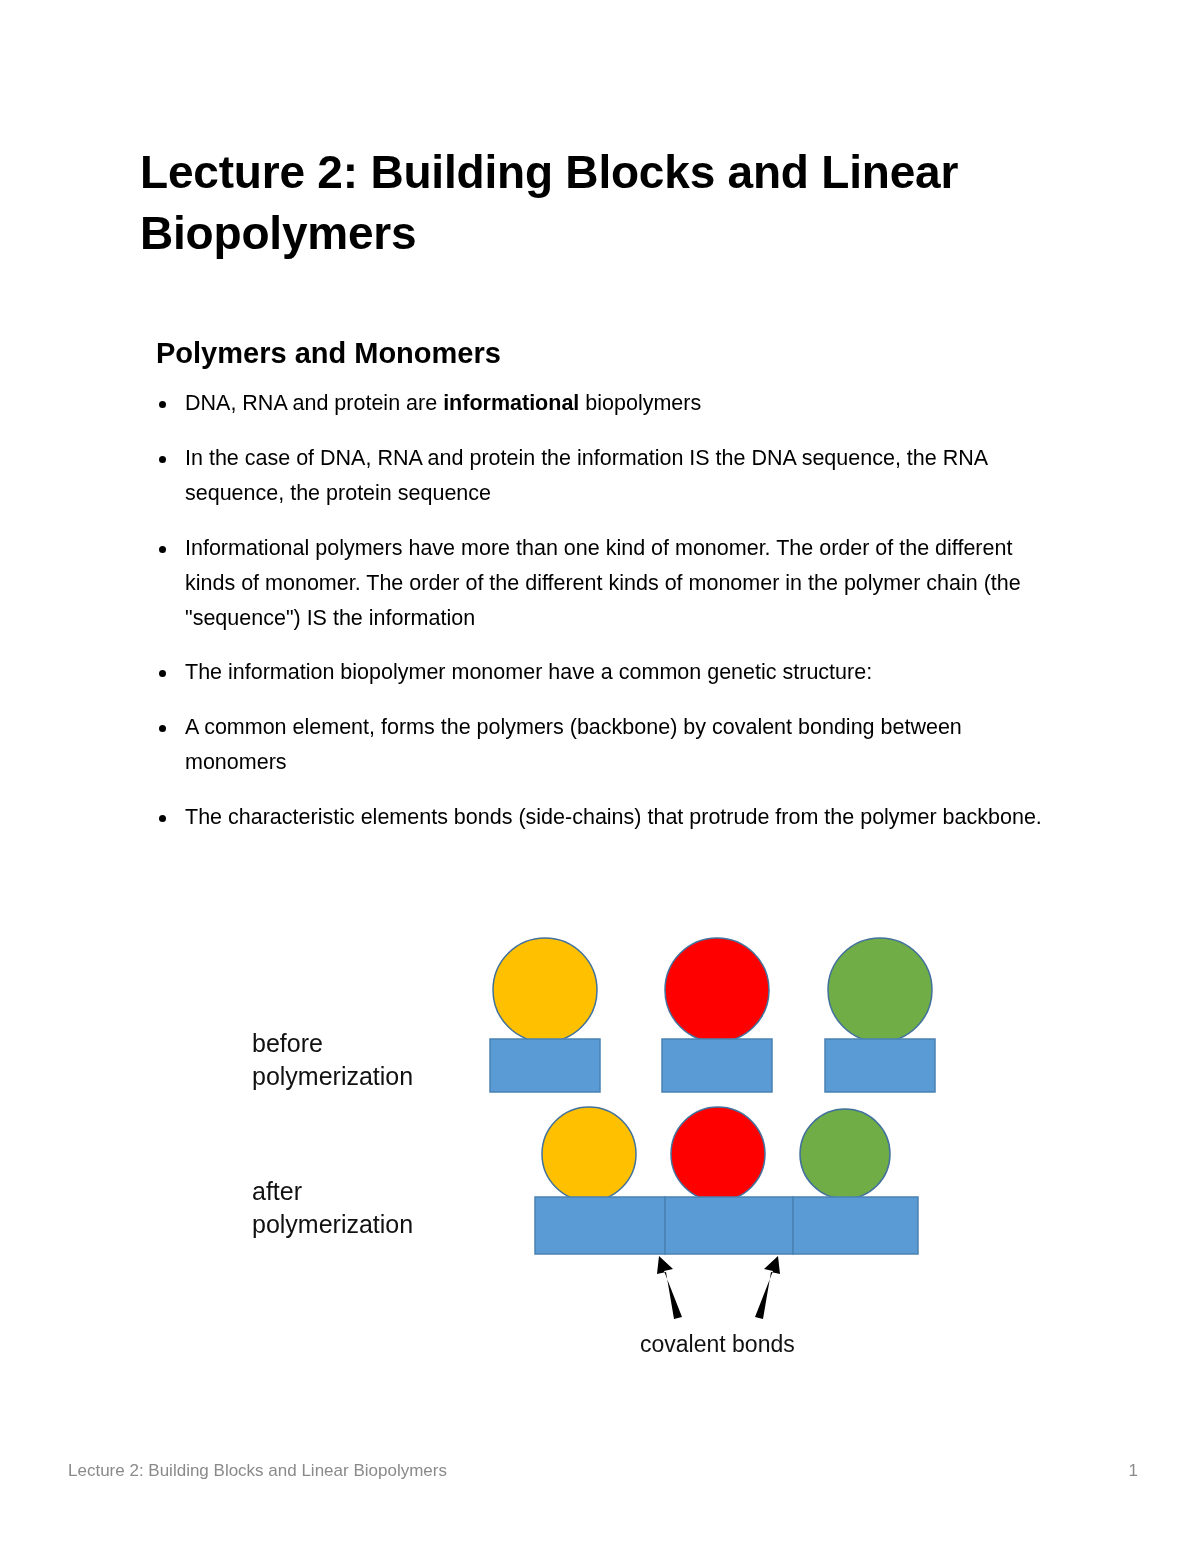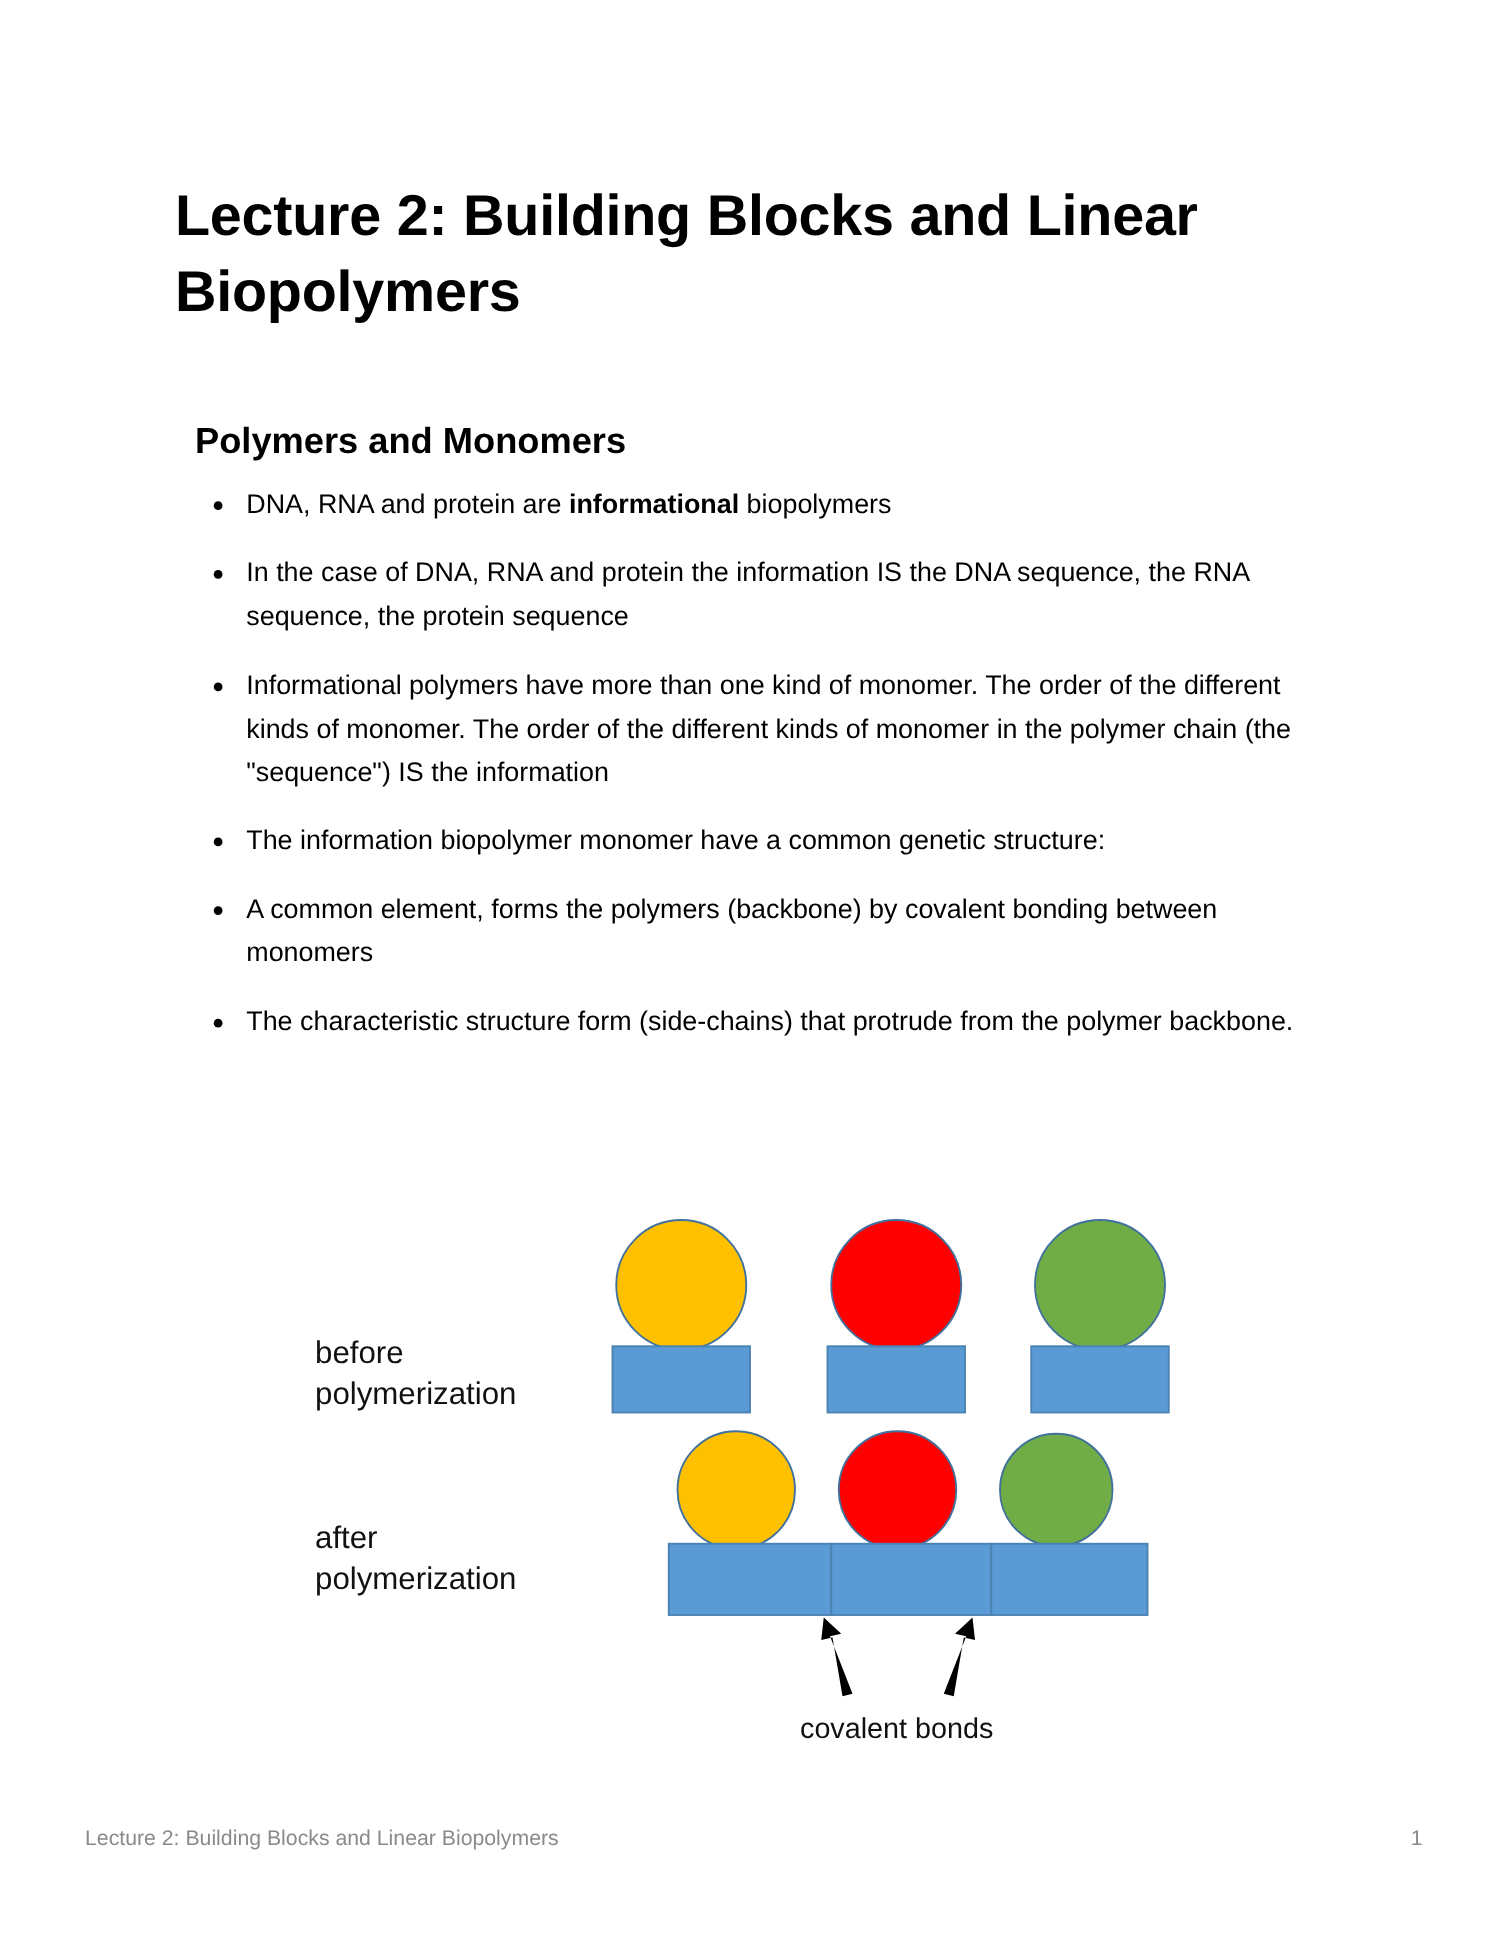--- a/index.html
+++ b/index.html
@@ -43,21 +43,21 @@
     font-size: 29px;
     font-weight: bold;
     margin: 16px;
     padding-top: 58px;
     letter-spacing: 0px;
     color: #000;
   }
 
   ul.bullets {
     list-style: none;
-    margin: 12px;
+    margin: 0;
     padding: 0;
   }
 
   ul.bullets li {
     position: relative;
     padding-left: 45px;
     font-size: 21.5px;
     line-height: 1.62;
     color: #000;
   }
@@ -77,21 +77,21 @@
 
   .group-two { padding-top: 68px; }
   .group-two li { margin-bottom: 20px; }
 
   b.strong { font-weight: bold; }
 
   
   .diagram {
     position: absolute;
     left: 240px;
-    top: 960px;
+    top: 922px;
     width: 720px;
     height: 450px;
   }
   .diagram svg { display: block; }
 
   .diag-label {
     font-family: "Liberation Sans", sans-serif;
     font-size: 25px;
     fill: #111111;
   }
@@ -144,21 +144,21 @@
       <li>
         <span class="dot"></span>
         <span>The information biopolymer monomer have a common genetic structure:</span>
       </li>
       <li>
         <span class="dot"></span>
         <span>A common element, forms the polymers (backbone) by covalent bonding between monomers</span>
       </li>
       <li>
         <span class="dot"></span>
-        <span>The characteristic structure form (side-chains) that protrude from the polymer backbone.</span>
+        <span>The characteristic elements bonds (side-chains) that protrude from the polymer backbone.</span>
       </li>
     </ul>
 
   </div>
 
   <div class="diagram">
     <svg width="720" height="450" viewBox="0 0 720 450" xmlns="http://www.w3.org/2000/svg">
 
       <g>
 

